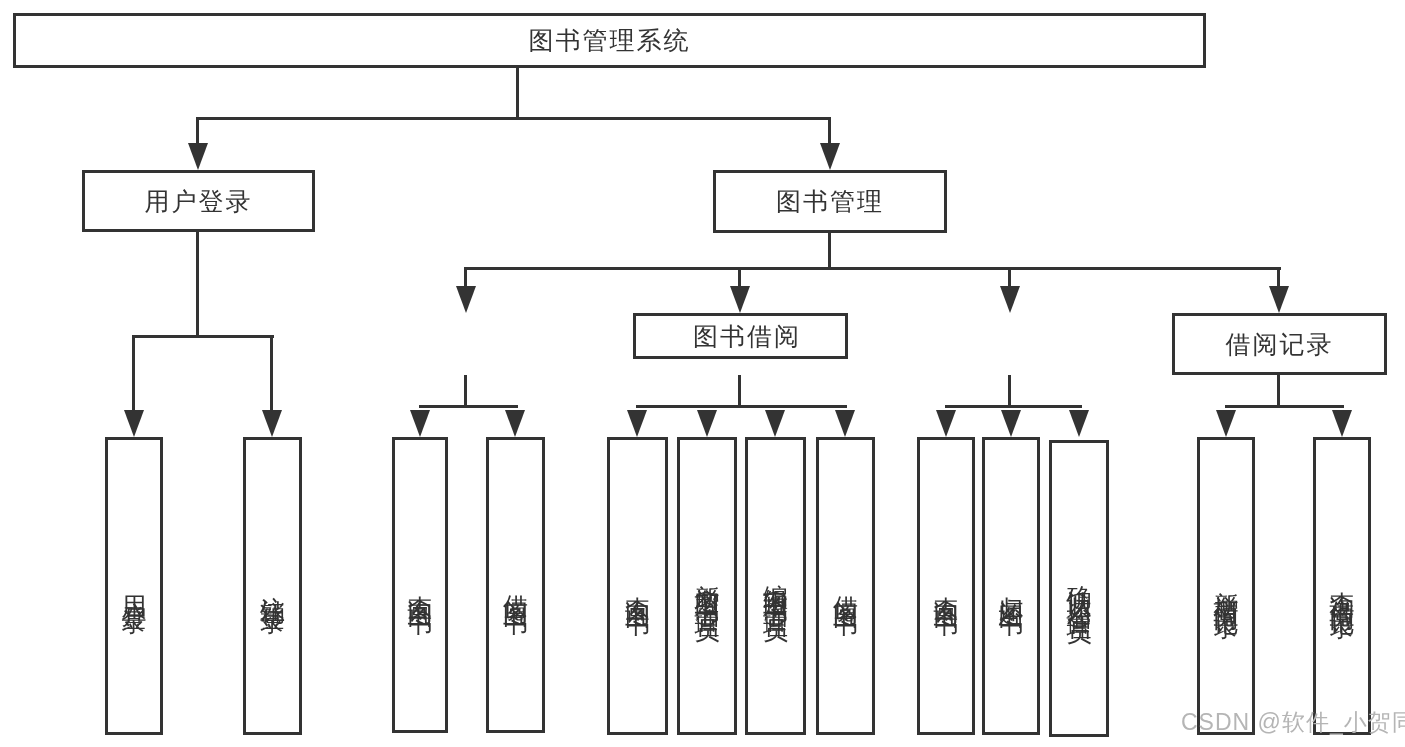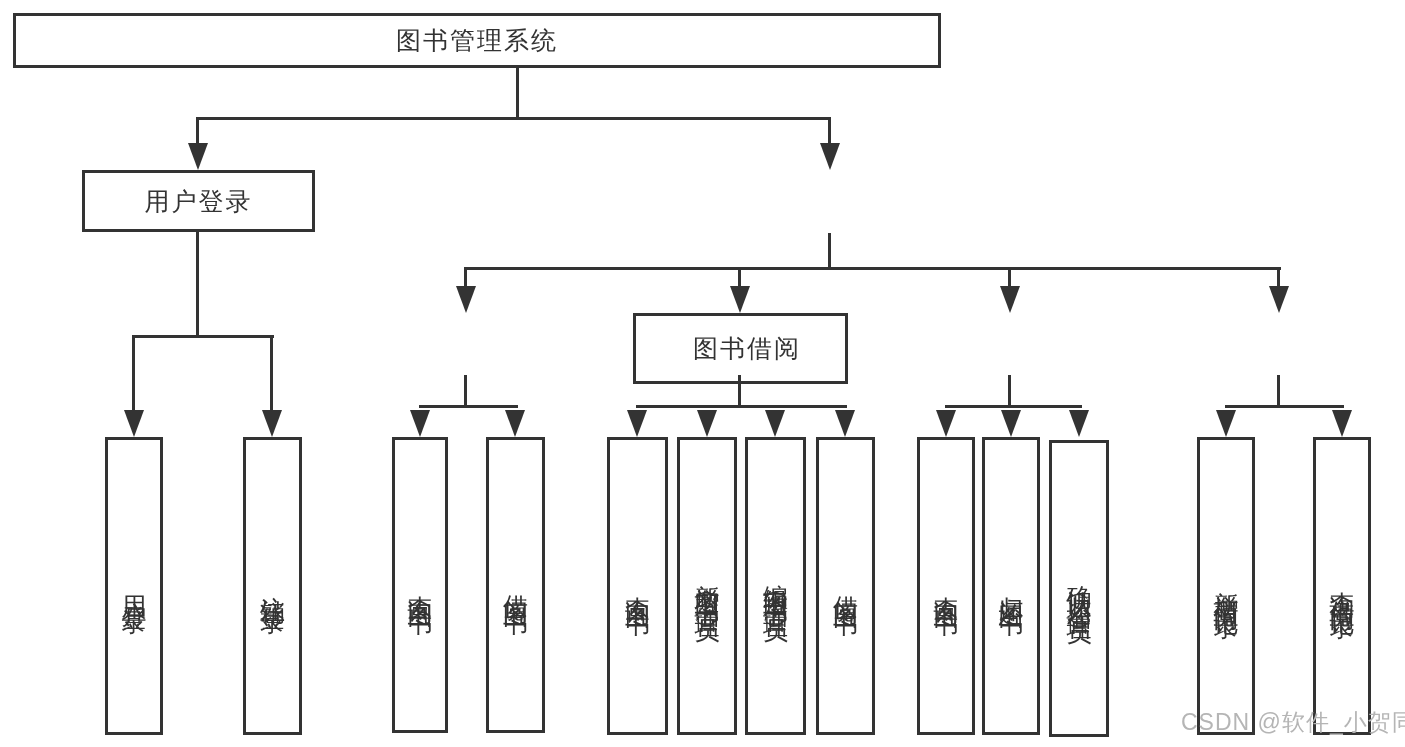--- a/index.html
+++ b/index.html
@@ -26,35 +26,41 @@
   .watermark{
     position:absolute;left:1181px;top:707px;z-index:10;
     color:#b5b5b5;font-size:23px;white-space:nowrap;letter-spacing:1px;
   }
 </style>
 </head>
 <body>
 
 <div class="stage">
 
-  <div class="node" style="left:13px;top:13px;width:928px;height:55px;">
+  <div class="node" style="left:13px;top:13px;width:1193px;height:55px;">
     <span>图书管理系统</span>
   </div>
 
   <div class="node" style="left:82px;top:170px;width:233px;height:62px;">
     <span>用户登录</span>
   </div>
 
+  <div class="node" style="left:713px;top:170px;width:234px;height:63px;">
+    <span>图书管理</span>
+  </div>
 
 
-  <div class="node" style="left:633px;top:313px;width:215px;height:71px;padding-left:13px;">
+  <div class="node" style="left:633px;top:313px;width:215px;height:46px;padding-left:13px;">
     <span>图书借阅</span>
   </div>
 
 
+  <div class="node" style="left:1172px;top:313px;width:215px;height:62px;">
+    <span>借阅记录</span>
+  </div>
 
   <div class="node leaf" style="left:105px;top:437px;width:58px;height:298px;">
     <span>用户登录</span>
   </div>
 
   <div class="node leaf" style="left:243px;top:437px;width:59px;height:298px;">
     <span>注销登录</span>
   </div>
 
   <div class="node leaf" style="left:392px;top:437px;width:56px;height:296px;">

